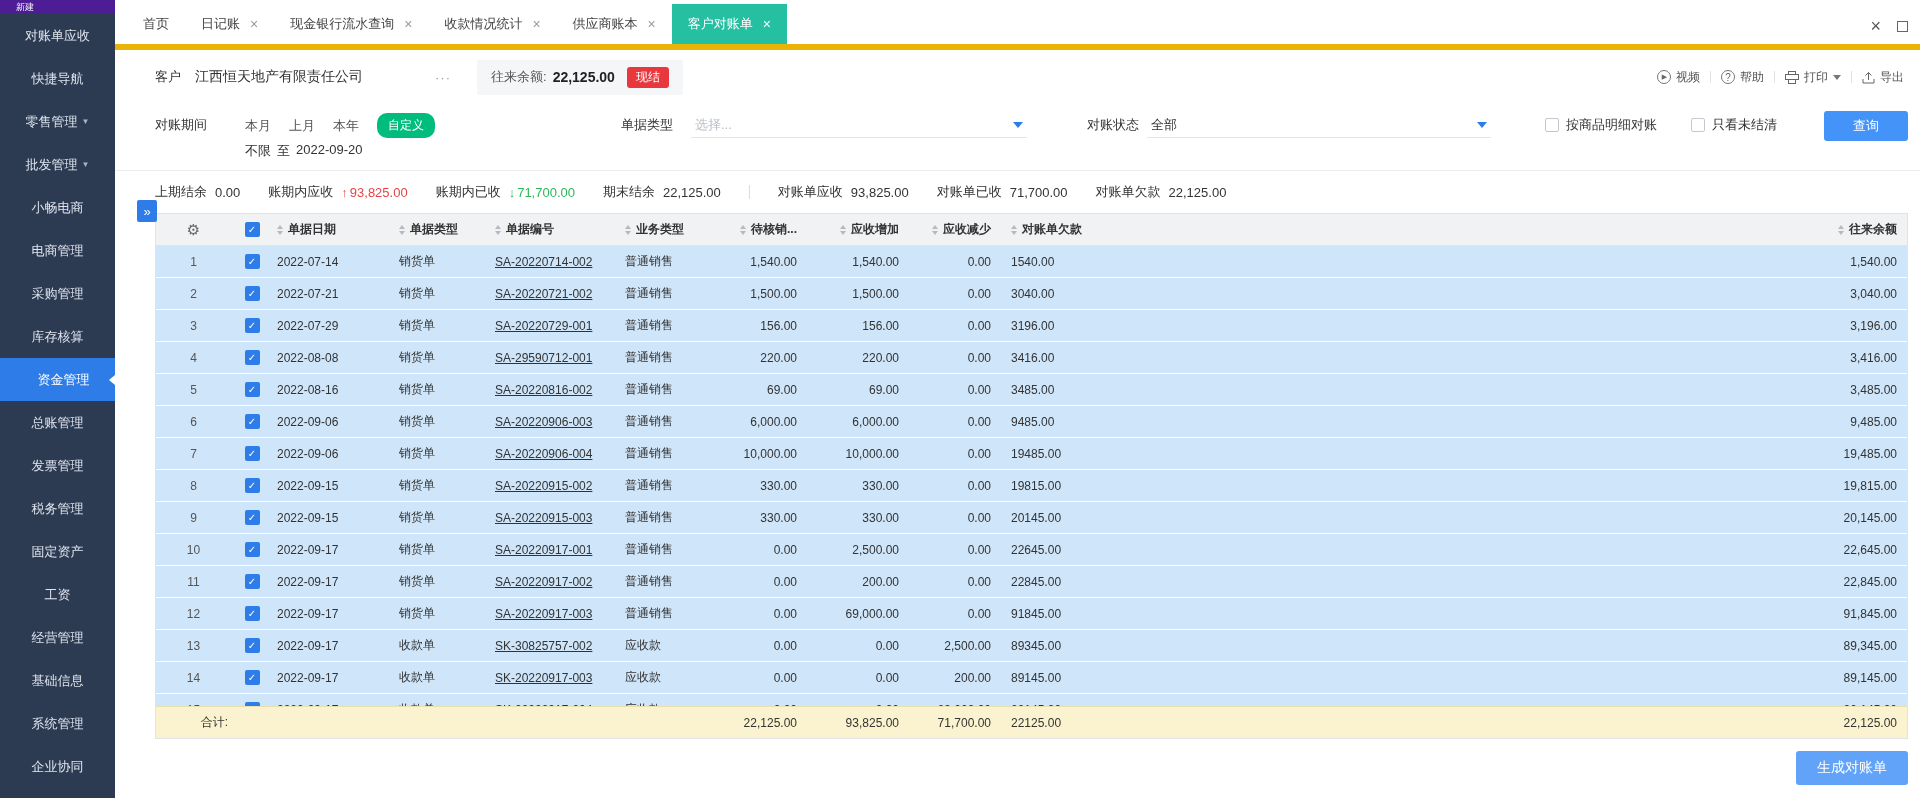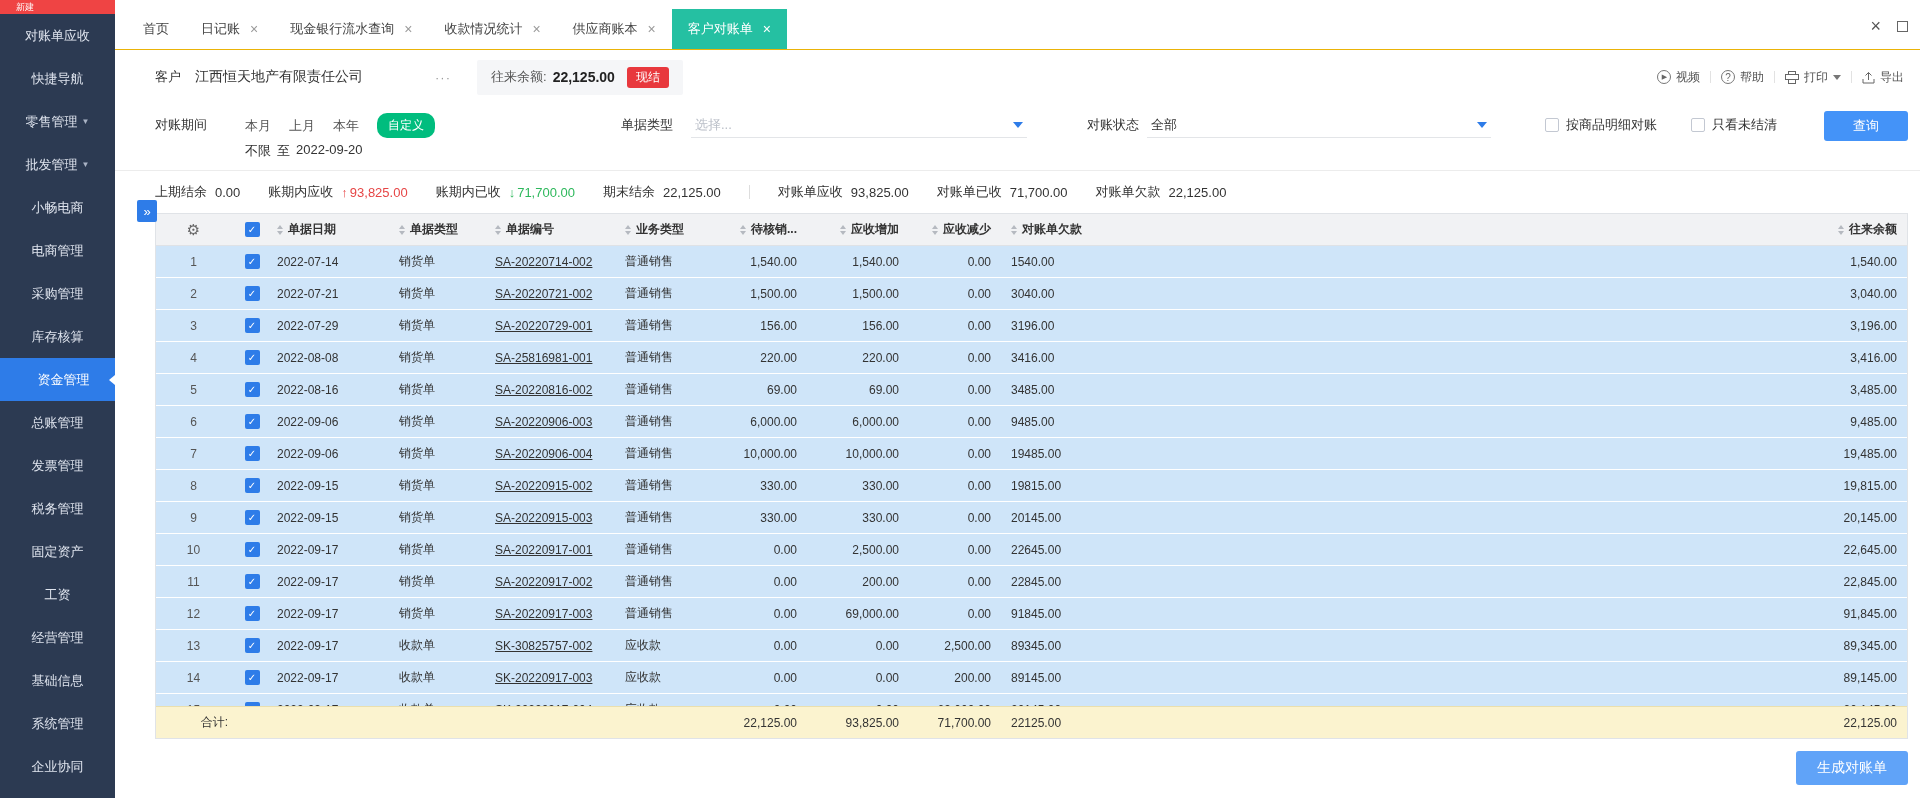--- a/index.html
+++ b/index.html
@@ -2,35 +2,35 @@
 <html style="--accent: #2e7ce8; --tab-active: #25c0a2; --sidebar-bg: #2c3a52; --row-blue: #cfe5f9; --total-bg: #fbf3cf; --badge-red: #e8383d; --pill-green: #00bd7e; --red: #e64545; --green: #2eb85c; --query-blue: #4493f8; --generate-blue: #60a3f8; --header-bg: #f1f2f4;"><head>
 <meta charset="utf-8">
 <style>
   * { margin:0; padding:0; box-sizing:border-box; }
   html,body { width:1920px; height:798px; overflow:hidden; background:#fff;
     font-family:"Liberation Sans","DejaVu Sans",sans-serif; }
   .app { position:relative; width:1920px; height:798px; }
 
   
   .sidebar { position:absolute; left:0; top:0; width:115px; height:798px; background:var(--sidebar-bg); }
-  .corner-tag { height:14px; background:#ef4444; color:#fff; font-size:9px; line-height:14px;
+  .corner-tag { height:14px; background:#4c1d95; color:#fff; font-size:9px; line-height:14px;
     padding-left:16px; overflow:hidden; white-space:nowrap; }
   .side-item { height:43px; line-height:43px; text-align:center; font-size:13px; color:#dfe4ee;
     cursor:pointer; position:relative; white-space:nowrap; }
   .side-item.active { background:var(--accent); color:#ffffff;padding-left:12px; }
   .side-item.active::after { content:""; position:absolute; right:0; top:50%; margin-top:-5px;
     border:5px solid transparent; border-right:6px solid #fff; }
   .chev { display:inline-block; margin-left:4px; }
   .chev::after { content:"▼"; font-size:8px; color:#aab3c5; vertical-align:2px; }
 
   
   .main { position:absolute; left:115px; top:0; right:0; height:798px; background:#fff; }
 
   
-  .tabbar { height:50px; padding:10px 0 0 12px; border-bottom:1px solid #eab308; display:flex;
+  .tabbar { height:50px; padding:10px 0 0 12px; border-bottom:6px solid #eab308; display:flex;
     align-items:flex-end; position:relative; background:#fff; }
   .tabs { display:flex; height:40px; }
   .tab { display:flex; align-items:center; gap:10px; padding:0 16px; font-size:13px; color:#444;
     height:40px; cursor:pointer; white-space:nowrap; }
   .tab.active { background:var(--tab-active); color:#fff; }
   .tab-x::after { content:"×"; font-size:14px; color:#9a9a9a; }
   .tab.active .tab-x::after { color:#fff; }
   .tabbar-right { position:absolute; right:12px; top:16px; display:flex; gap:16px; align-items:center; }
   .close-all { cursor:pointer; }
   .close-all::after { content:"×"; font-size:18px; color:#555; }
@@ -495,21 +495,21 @@
           </div>
 
           <div class="trow">
             <div class="c num">4</div>
             <div class="c chk">
               <span class="checkbox"></span>
             </div>
             <div class="c date">2022-08-08</div>
             <div class="c type">销货单</div>
             <div class="c no">
-              <a class="doclink">SA-25816981-001</a>
+              <a class="doclink">SA-29590712-001</a>
             </div>
             <div class="c biz">普通销售</div>
             <div class="c pending">220.00</div>
             <div class="c inc">220.00</div>
             <div class="c dec">0.00</div>
             <div class="c owed">3416.00</div>
             <div class="c fill"></div>
             <div class="c bal">3,416.00</div>
           </div>
 

